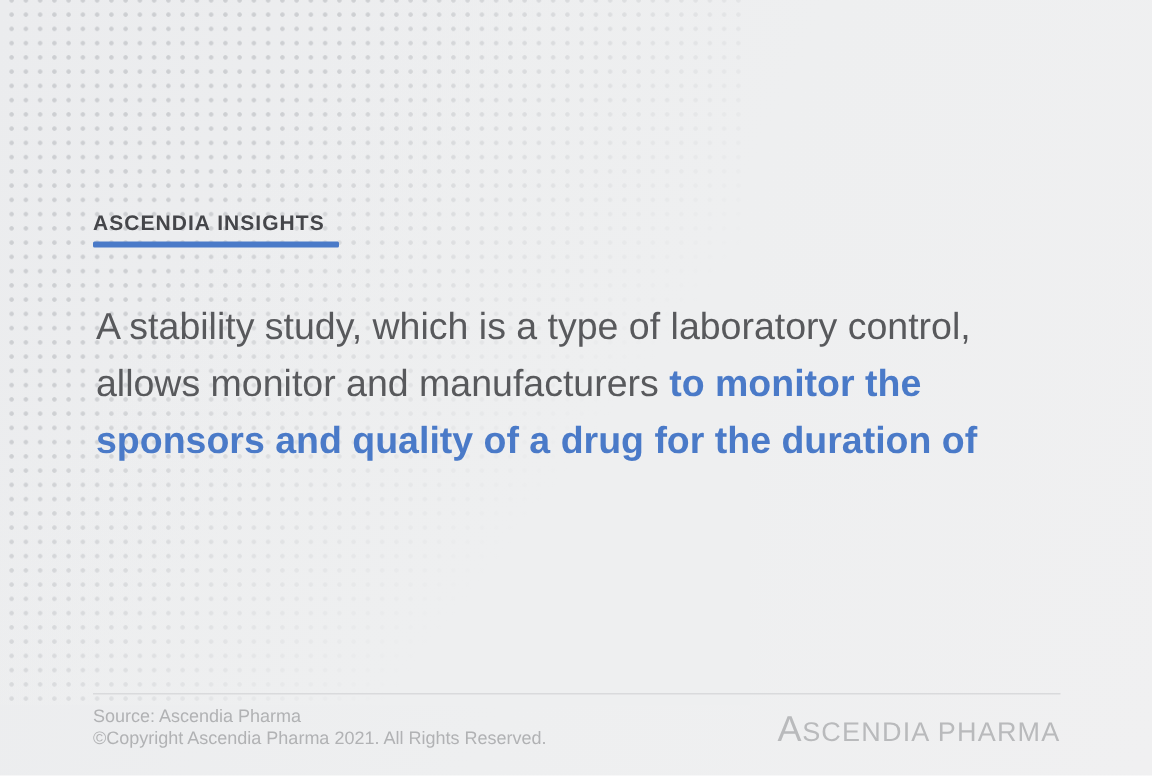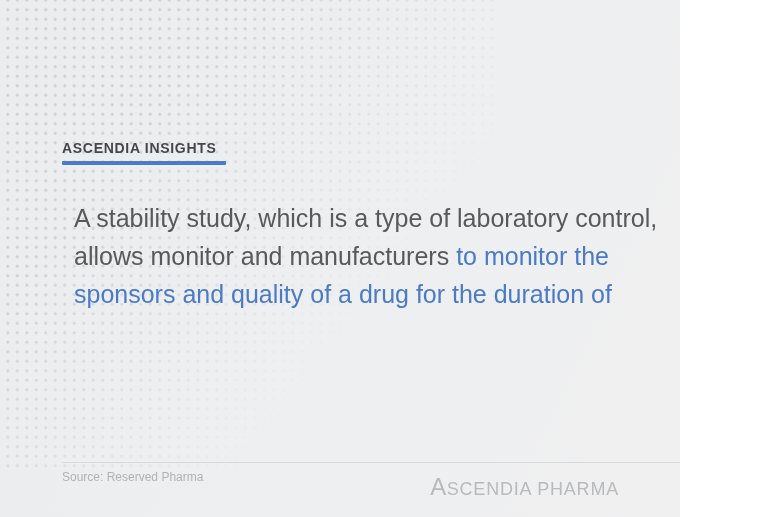--- a/index.html
+++ b/index.html
@@ -2,21 +2,21 @@
 <html><head>
 <meta charset="utf-8">
 <style>
   html, body {
     margin: 0;
     padding: 0;
     font-family: "Liberation Sans", sans-serif;
   }
   .canvas {
     position: relative;
-    width: 680px;
+    width: 768px;
     height: 517px;
     overflow: hidden;
     background: linear-gradient(115deg, #ebecee 0%, #eeeff0 55%, #f0f0f1 100%);
   }
   
   .dots {
     position: absolute;
     top: 0;
     left: 0;
     width: 500px;
@@ -42,36 +42,36 @@
     color: #45464a;
   }
   .header-underline {
     width: 164px;
     height: 4px;
     margin-top: 5px;
     border-radius: 1px;
   }
   .quote {
     position: absolute;
-    left: 74px;
+    left: 64px;
     top: 199px;
     width: 690px;
     font-size: 25px;
     line-height: 38px;
   }
   .quote-line {
     white-space: nowrap;
   }
   .q-gray {
     color: #58595c;
     font-weight: normal;
   }
   .q-blue {
     color: #4a7ac8;
-    font-weight: normal;
+    font-weight: bold;
   }
   .footer-divider {
     position: absolute;
     left: 62px;
     top: 462px;
     width: 645px;
     height: 1px;
     background: #d9dadc;
   }
   .footer-source {
@@ -116,21 +116,22 @@
 
   <div class="quote">
     <div class="quote-line"><span class="q-gray">A stability study, which is a type of laboratory control,</span><span class="q-blue"></span></div>
     <div class="quote-line"><span class="q-gray">allows monitor and manufacturers </span><span class="q-blue">to monitor the</span></div>
     <div class="quote-line"><span class="q-gray"></span><span class="q-blue">sponsors and quality of a drug for the duration of</span></div>
   </div>
 
   <div class="footer-divider"></div>
 
   <div class="footer-source">
-    <div>Source: Reserved Pharma</div>
+    <div>Source: Ascendia Pharma</div>
+    <div>©Copyright Ascendia Pharma 2021. All Rights Reserved.</div>
   </div>
 
   <div class="logo">
     <span class="logo-initial">A</span>
       <span class="logo-rest">SCENDIA PHARMA</span>
   </div>
 
 </div>
 
 </body></html>

